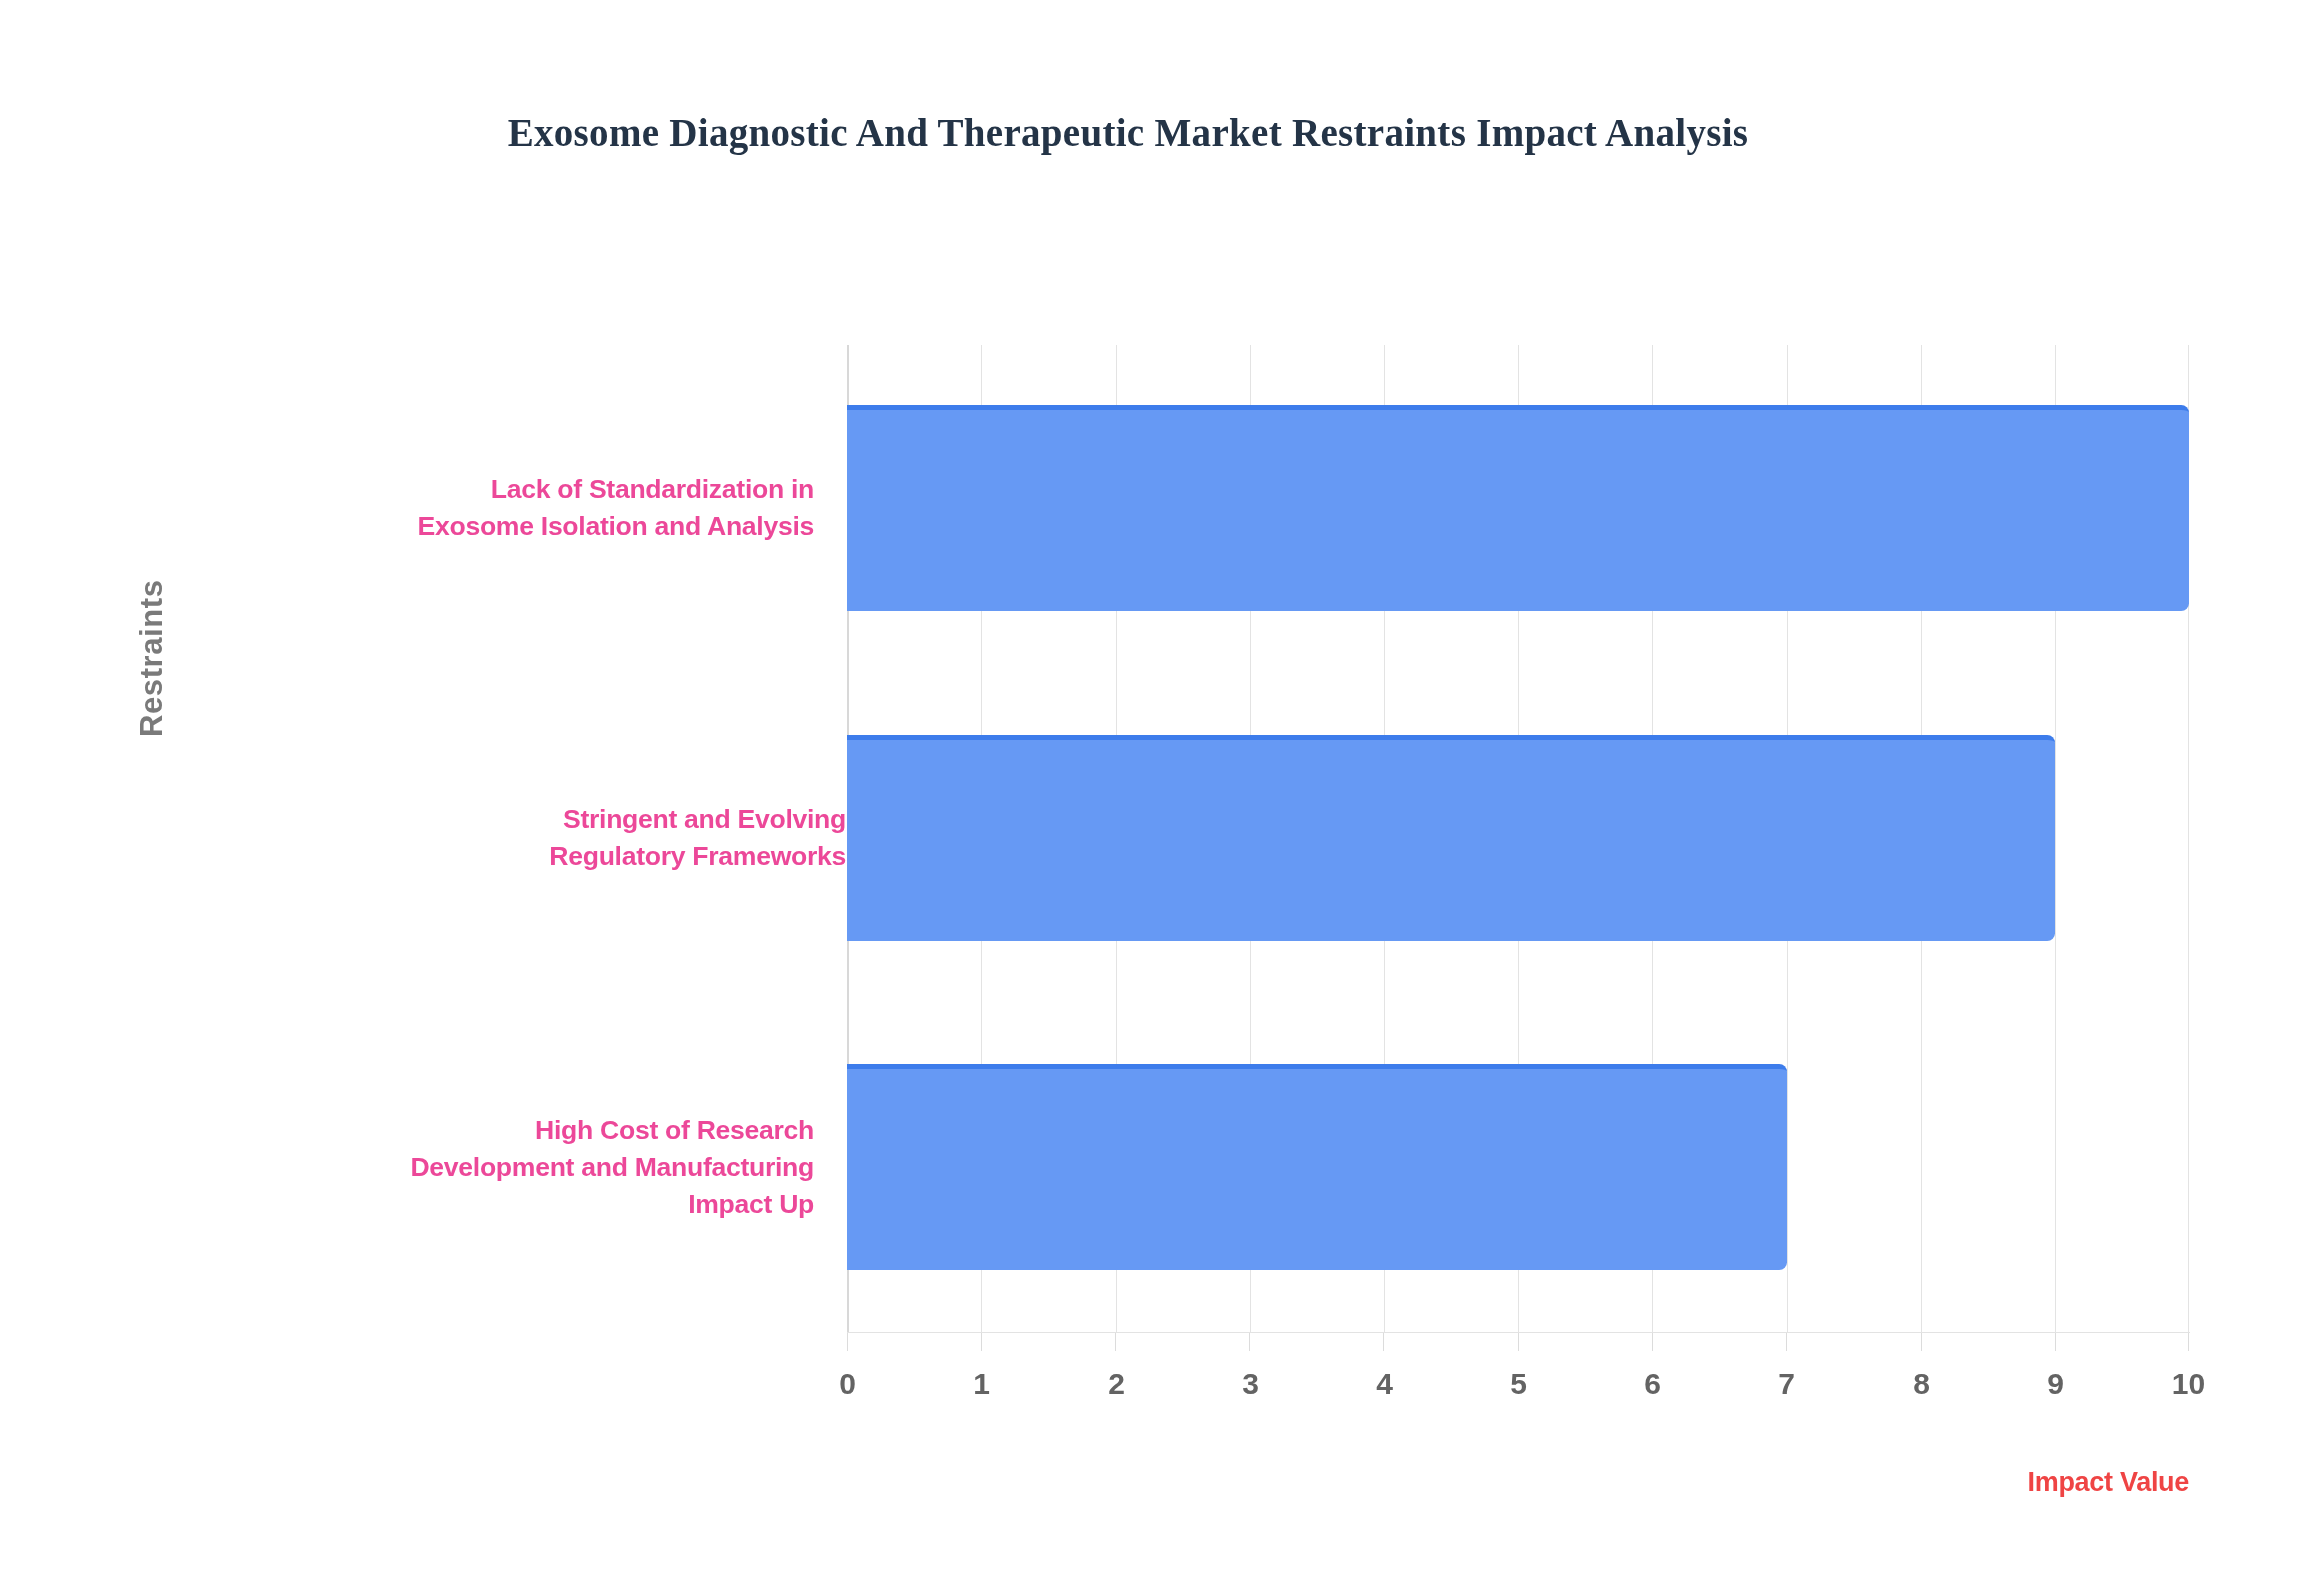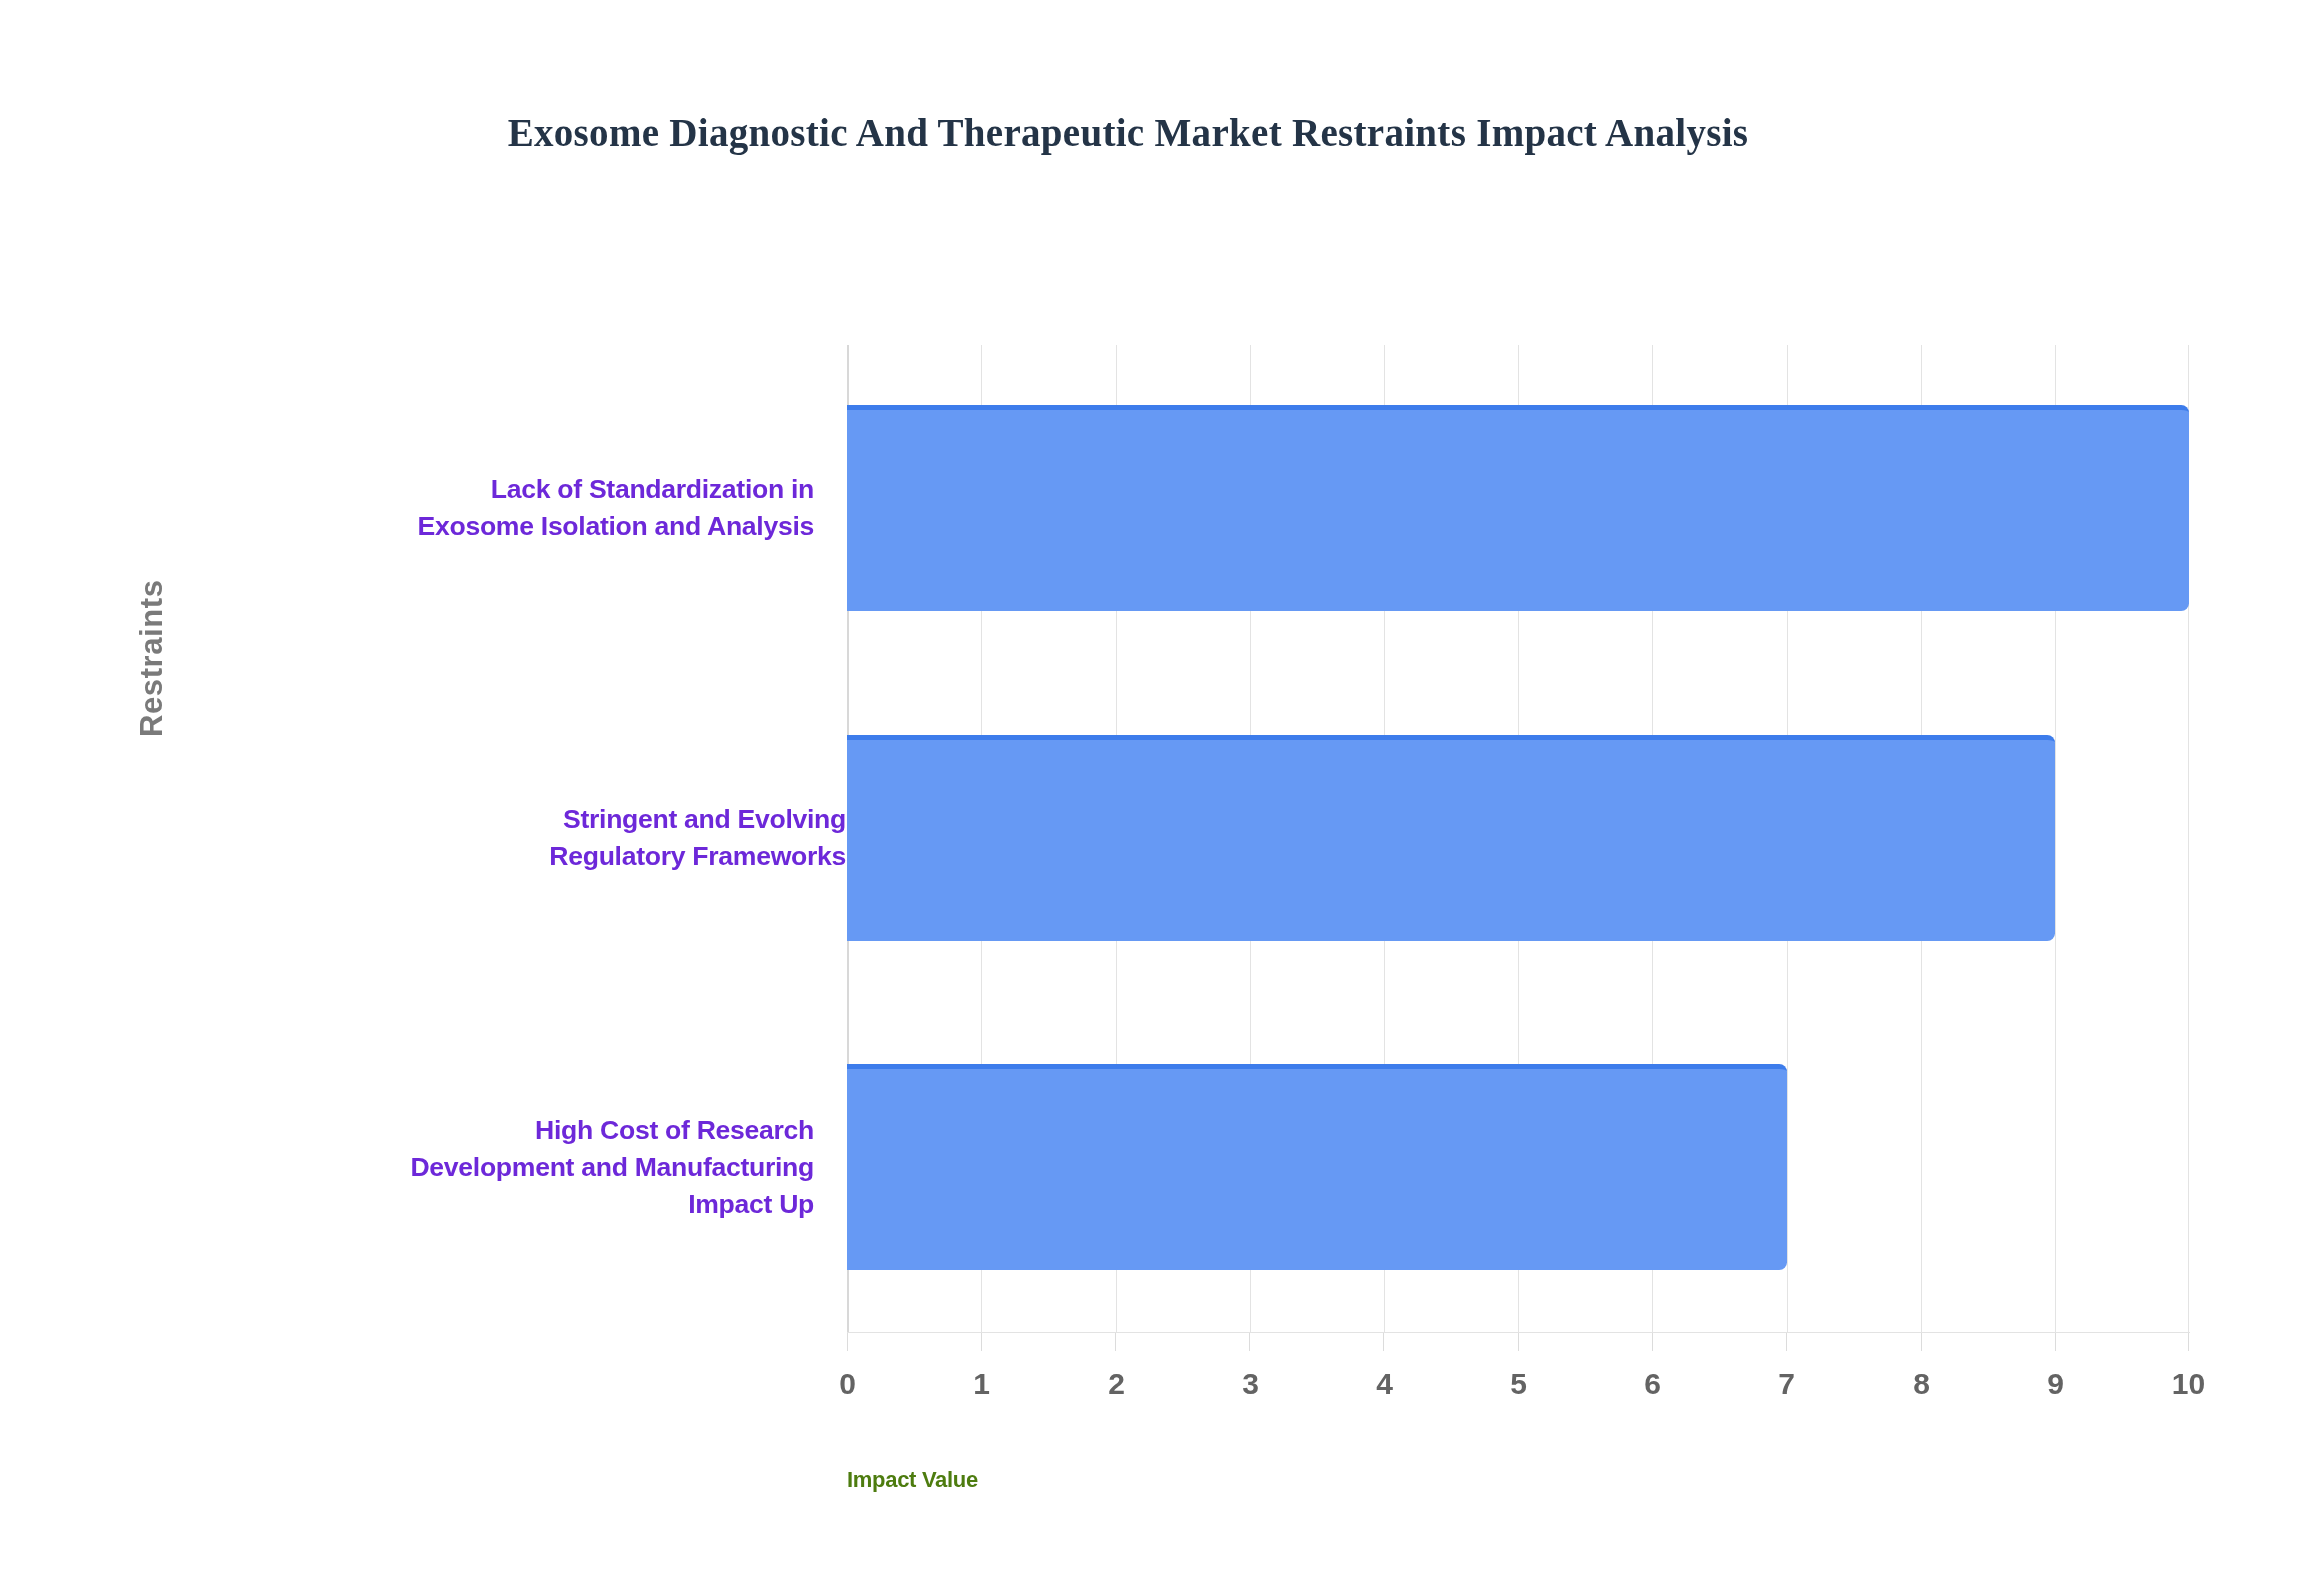--- a/index.html
+++ b/index.html
@@ -84,21 +84,21 @@
 
   
   .cat-label {
     position: absolute;
     right: 2286px; 
     text-align: right;
     font-family: "Liberation Sans", sans-serif;
     font-weight: bold;
     font-size: 26.6px;
     line-height: 37px;
-    color: #6d28d9;
+    color: #ec4899;
     letter-spacing: -0.3px;
     white-space: nowrap;
   }
 
   
   .tick-label {
     position: absolute;
     top: 1367px;
     width: 85px;
     text-align: center;
@@ -107,25 +107,25 @@
     font-size: 30px;
     color: #636363;
   }
 
   
   #xaxis-title {
     position: absolute;
     left: 847px;
     top: 1467px;
     width: 1342px;
-    text-align: left;
-    font-family: "Liberation Sans", sans-serif;
-    font-weight: bold;
-    font-size: 22px;
-    color: #4d7c0f;
+    text-align: right;
+    font-family: "Liberation Sans", sans-serif;
+    font-weight: bold;
+    font-size: 27px;
+    color: #ef4444;
     letter-spacing: -0.3px;
   }
   #yaxis-title {
     position: absolute;
     left: 134px;
     top: 737px;
     transform: rotate(-90deg);
     transform-origin: left top;
     font-family: "Liberation Sans", sans-serif;
     font-weight: bold;

